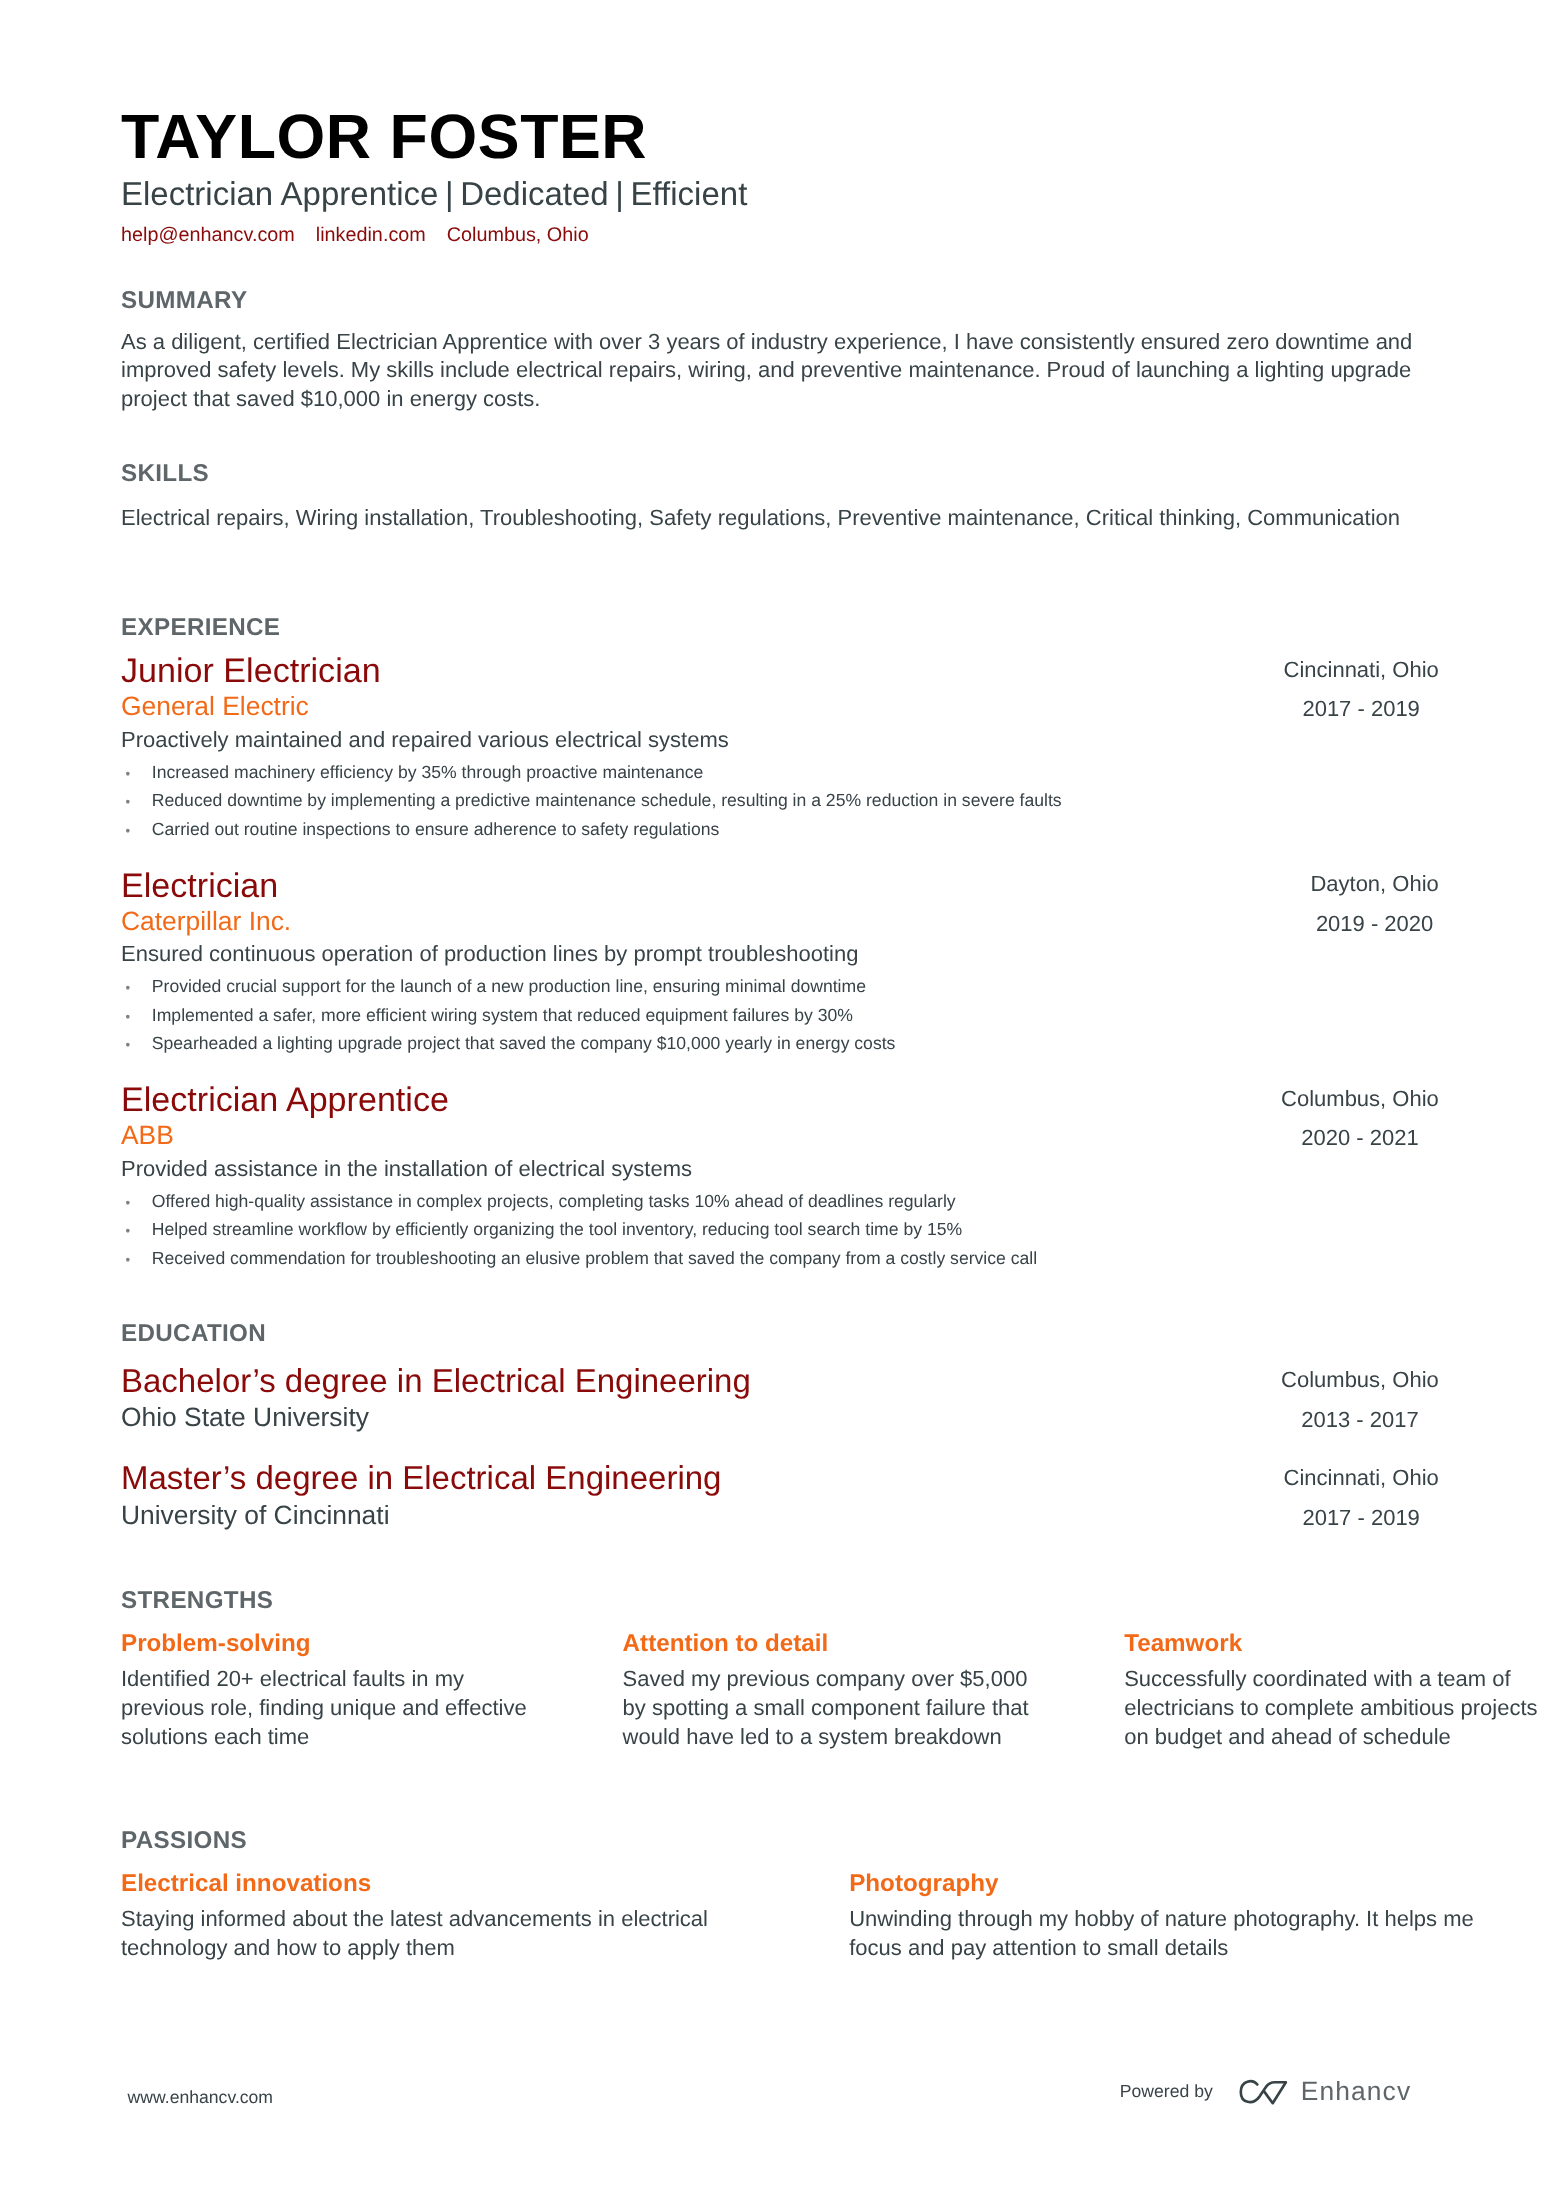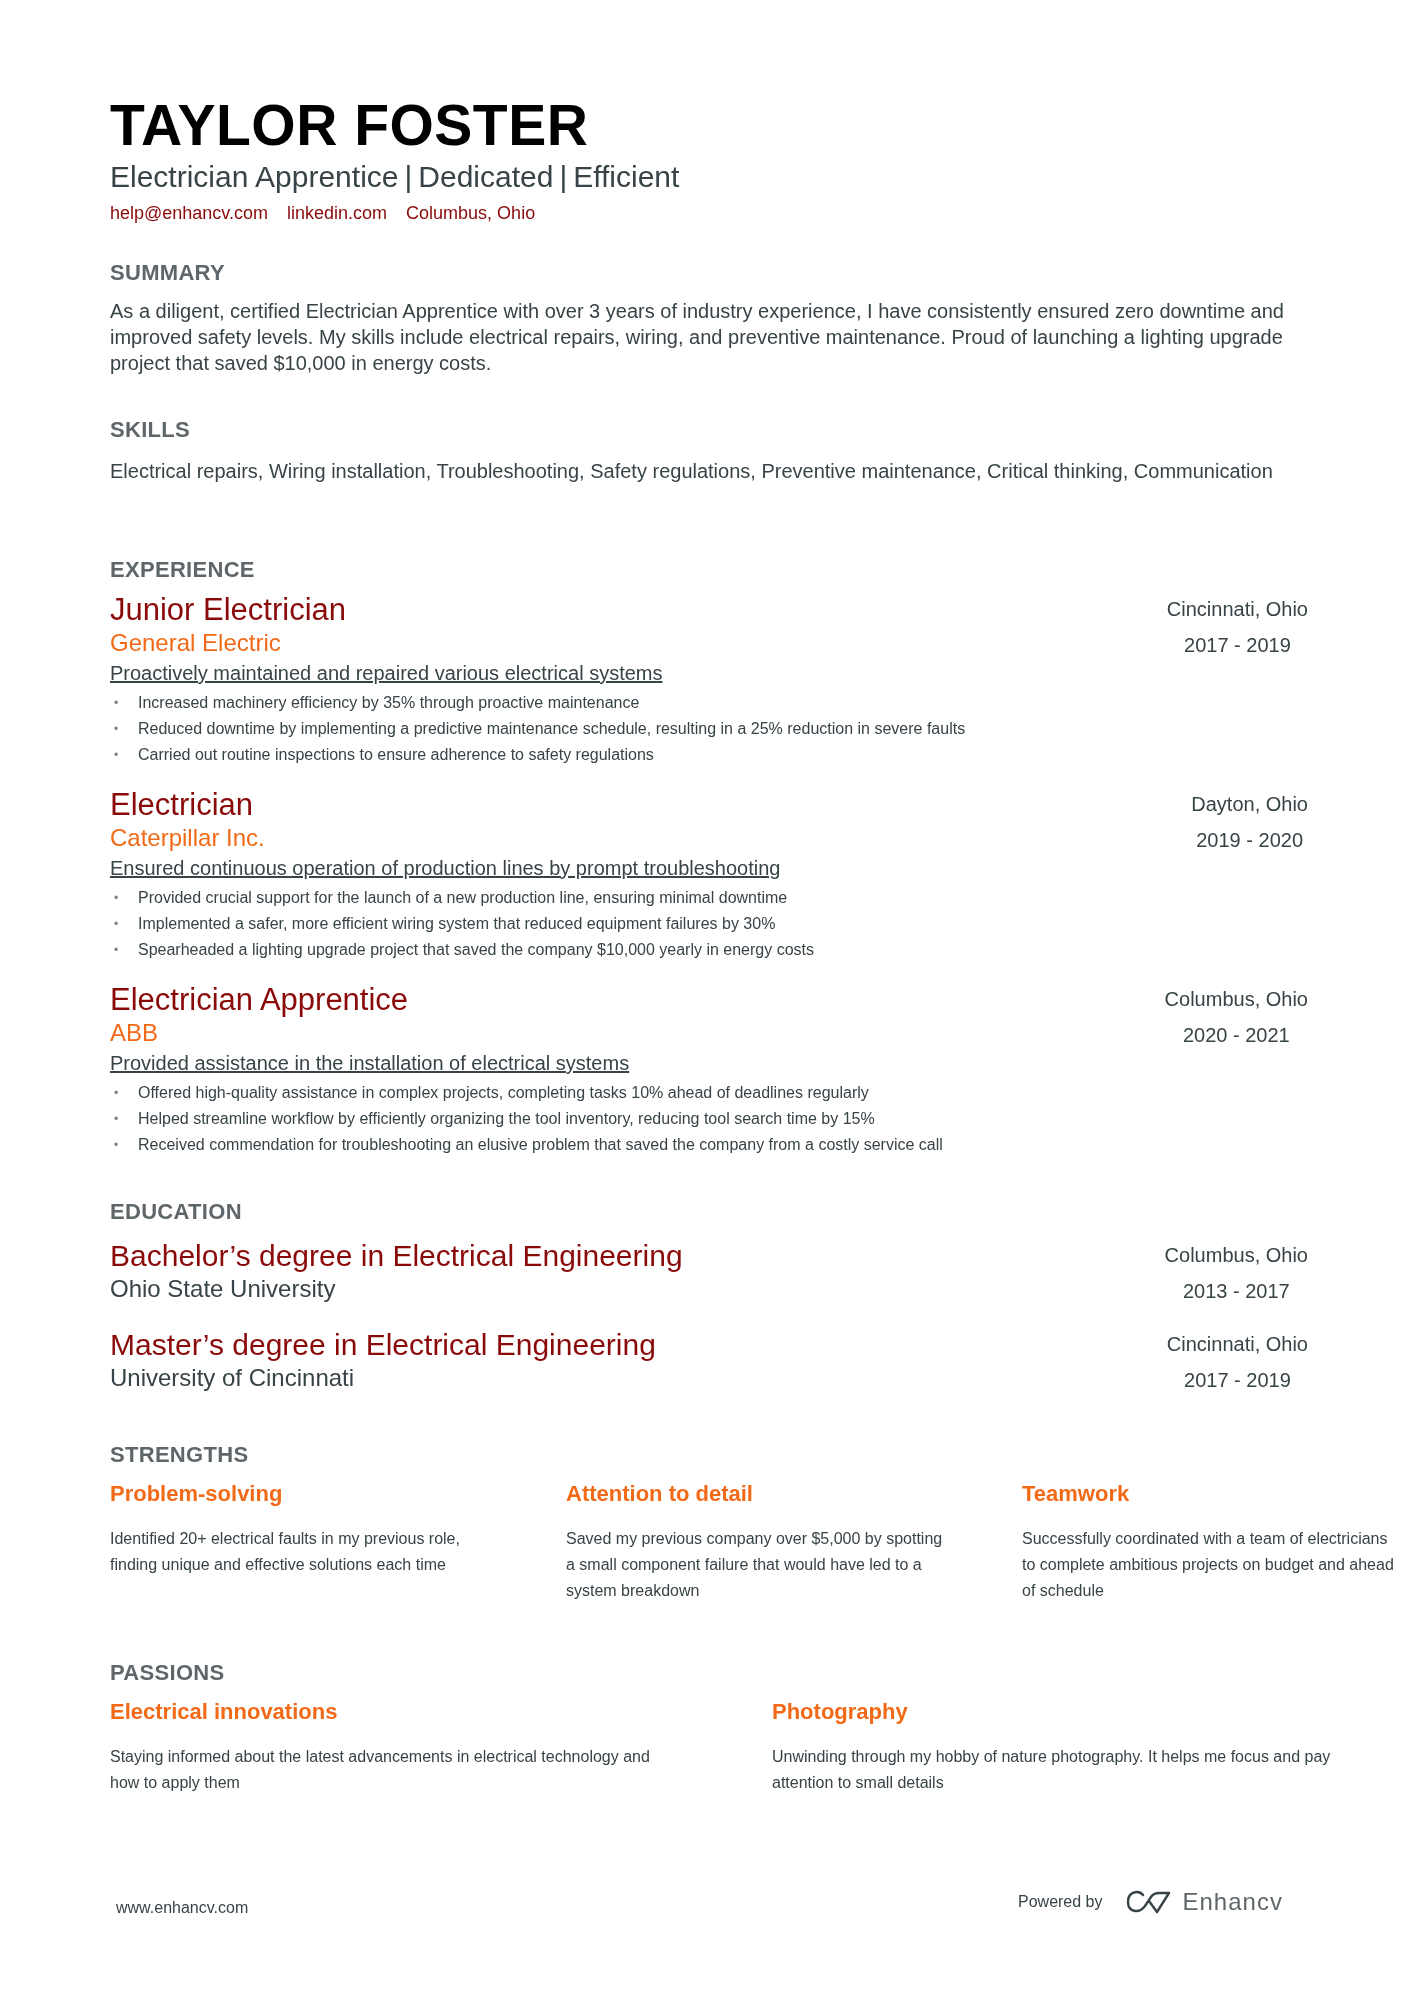--- a/index.html
+++ b/index.html
@@ -8,32 +8,32 @@
   .name { position: absolute; top: 97px; left: 0; font-size: 57px; font-weight: bold; color: #000; letter-spacing: 0.5px; line-height: 1; }
   .tagline { position: absolute; top: 162px; left: 0; font-size: 30px; color: #384347; line-height: 1; }
   .tagline .sep { margin: 0 6px; }
   .contacts { position: absolute; top: 204px; left: 0; font-size: 18px; color: #8a0a0a; line-height: 1; display: flex; gap: 19px; }
   .contacts span { cursor: pointer; }
   .sec-title { position: absolute; left: 0; font-size: 22px; font-weight: bold; color: #5f666a; line-height: 1; letter-spacing: 0.3px; }
   .para { position: absolute; left: 0; width: 1198px; font-size: 20px; line-height: 26px; color: #384347; }
   .job { position: absolute; left: 0; width: 1198px; }
   .job .role { font-size: 31px; color: #8a0a0a; line-height: 36px; }
   .job .company { font-size: 24px; color: #f26a17; line-height: 30px; }
-  .job .desc { font-size: 20px; line-height: 26px; color: #384347; margin-top: 2px; text-decoration: underline; }
+  .job .desc { font-size: 20px; line-height: 26px; color: #384347; margin-top: 2px; }
   .job ul { list-style: none; margin: 4px 0 0 0; padding: 0; }
   .job li { font-size: 16px; line-height: 26px; position: relative; padding-left: 28px; color: #384347; }
   .job li::before { content: "•"; position: absolute; left: 4px; font-size: 12px; color: #7b8285; }
   .meta { position: absolute; right: 0; top: 6px; text-align: center; font-size: 20px; color: #384347; }
   .meta div { line-height: 22px; height: 36px; }
   .edu { position: absolute; left: 0; width: 1198px; }
   .edu .degree { font-size: 30px; color: #8a0a0a; line-height: 36px; }
   .edu .school { font-size: 24px; color: #384347; line-height: 30px; }
   .cols { position: absolute; left: 0; display: flex; gap: 44px; }
   .col .h { font-size: 22px; font-weight: bold; color: #f26a17; line-height: 28px; }
-  .col .t { font-size: 16px; line-height: 26px; color: #384347; margin-top: 18px; }
+  .col .t { font-size: 20px; line-height: 26px; color: #384347; margin-top: 6px; }
   .footer-left { position: absolute; left: 116px; top: 1899px; font-size: 16px; color: #384347; }
   .footer-right { position: absolute; left: 1018px; top: 1888px; display: flex; align-items: center; gap: 22px; }
   .powered { font-size: 16px; color: #384347; }
   .brand { display: flex; align-items: center; gap: 10px; font-size: 24px; color: #5f666a; letter-spacing: 1px; }
 </style>
 </head>
 <body>
 
 <div class="page">
 

